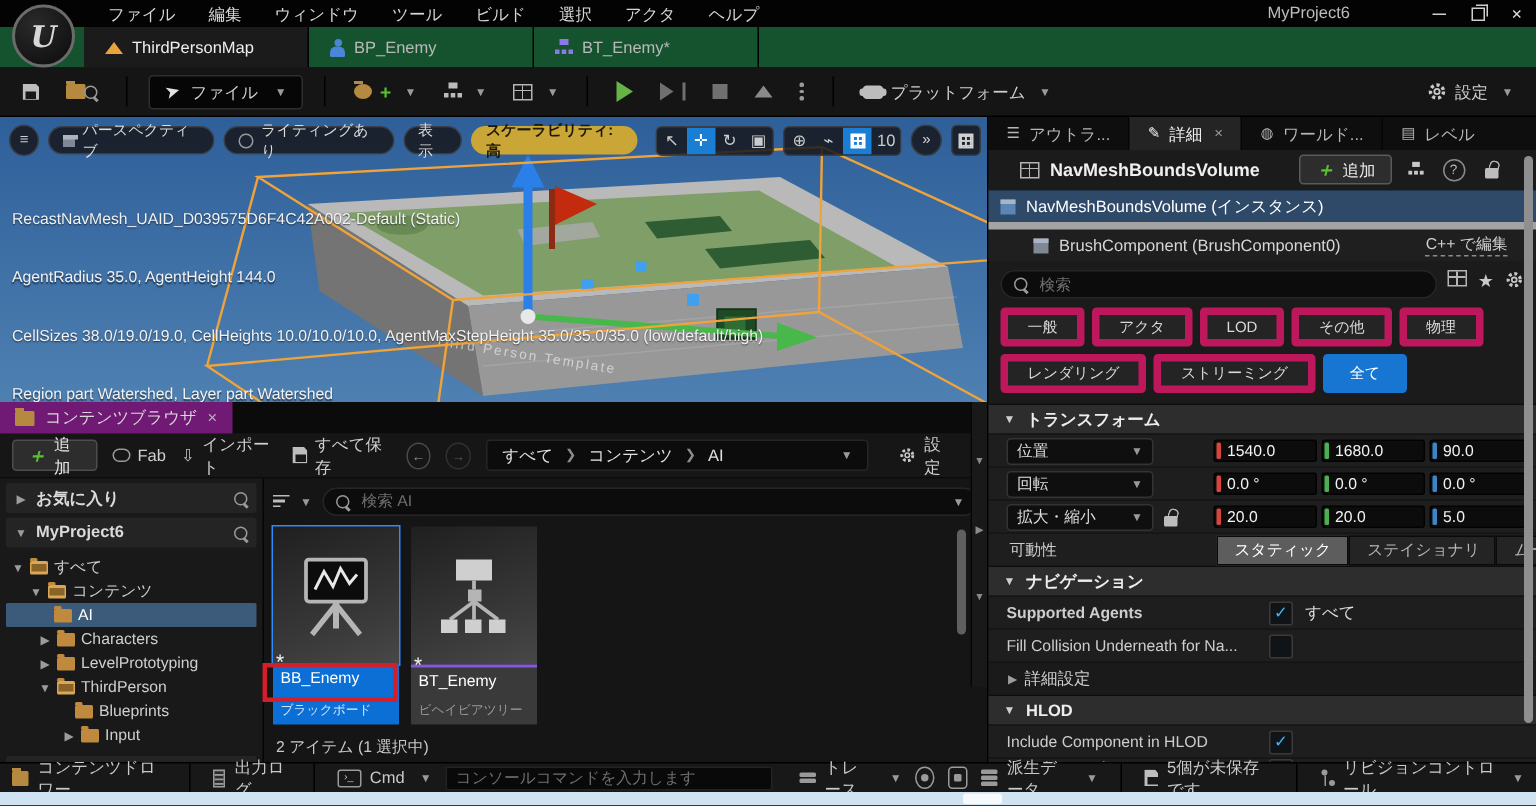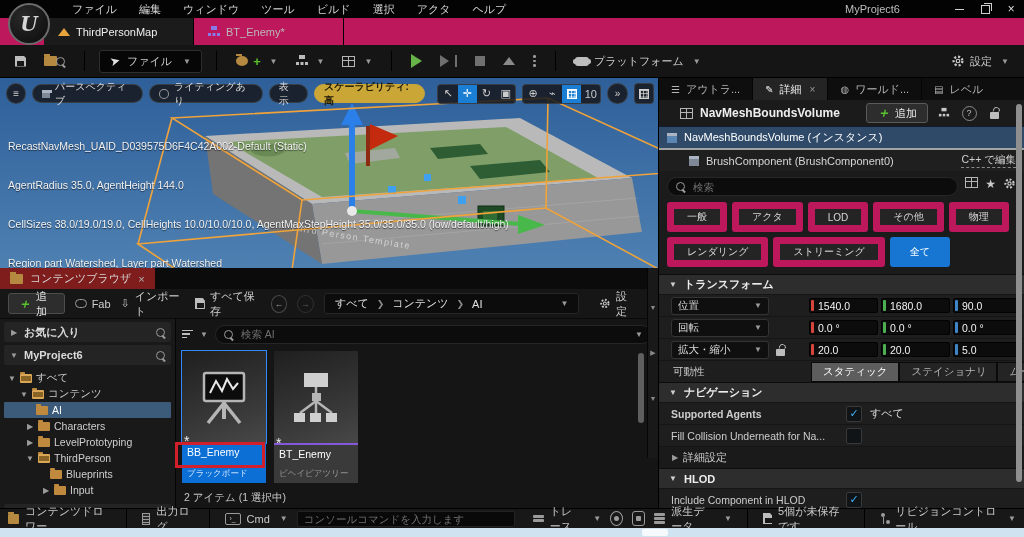--- a/index.html
+++ b/index.html
@@ -22,21 +22,21 @@
   .i-restore{width:7px;height:7px;border:1px solid #cfcfcf;position:relative;display:inline-block;}
   .i-restore:before{content:"";position:absolute;left:2px;top:-3px;width:7px;height:7px;border:1px solid #cfcfcf;border-left:none;border-bottom:none;}
   .i-close{font-size:12px;color:#dedede;}
 
   
   #ue-logo{left:8px;top:3px;width:38px;height:38px;border-radius:50%;background:radial-gradient(circle at 35% 30%,#2a2a2a,#0b0b0b);
      border:2px solid #6b6b6b;display:flex;align-items:center;justify-content:center;z-index:5;}
   #ue-logo span{font-family:"DejaVu Serif",serif;font-size:20px;font-style:italic;color:#d7d7d7;font-weight:bold;}
 
   
-  #tabbar{left:0;top:18px;width:1024px;height:27px;background:#be185d;display:flex;align-items:stretch;padding-left:44px;box-sizing:border-box;}
+  #tabbar{left:0;top:18px;width:1024px;height:27px;background:#14532d;display:flex;align-items:stretch;padding-left:56px;box-sizing:border-box;}
   .atab{display:flex;align-items:center;gap:6px;padding:0 14px;min-width:150px;box-sizing:border-box;color:#b9b9b9;border-right:1px solid #000;}
   .atab.active{background:#1b1b1b;color:#efefef;}
   .i-map{width:0;height:0;border-left:6px solid transparent;border-right:6px solid transparent;border-bottom:8px solid #e8a33d;position:relative;display:inline-block;}
   .i-person{width:10px;height:12px;position:relative;display:inline-block;}
   .i-person:before{content:"";position:absolute;left:2.5px;top:0;width:5px;height:5px;border-radius:50%;background:#4a86d8;}
   .i-person:after{content:"";position:absolute;left:0;top:5.5px;width:10px;height:6.5px;border-radius:4px 4px 1px 1px;background:#4a86d8;}
   .i-btree{width:12px;height:12px;position:relative;display:inline-block;}
   .i-btree:before{content:"";position:absolute;left:3px;top:0;width:6px;height:4px;background:#8a7ae8;}
   .i-btree:after{content:"";position:absolute;left:0;top:7px;width:3px;height:3px;background:#8a7ae8;box-shadow:4.5px 0 #8a7ae8,9px 0 #8a7ae8;}
 
@@ -69,21 +69,21 @@
   .i-grid{width:10px;height:10px;display:inline-block;background:
      linear-gradient(#cfcfcf 1px,transparent 1px),linear-gradient(90deg,#cfcfcf 1px,transparent 1px);
      background-size:3.3px 3.3px;border:1px solid #cfcfcf;box-sizing:border-box;}
   .tool-btn.active .i-grid{border-color:#fff;background:
      linear-gradient(#fff 1px,transparent 1px),linear-gradient(90deg,#fff 1px,transparent 1px);background-size:3.3px 3.3px;}
   #vp-debug{position:absolute;left:8px;top:36px;z-index:2;color:#f2f2f2;font-size:10.5px;line-height:13px;text-shadow:0 1px 1px rgba(0,0,0,.6);white-space:pre;}
 
   
   #cbrowser{left:0;top:268px;width:658px;height:240px;background:#161616;}
   #cb-tabstrip{height:21px;background:#0b0b0b;display:flex;}
-  #cb-tab{background:#7f1d1d;display:flex;align-items:center;gap:7px;padding:0 10px;color:#d8d8d8;}
+  #cb-tab{background:#701a75;display:flex;align-items:center;gap:7px;padding:0 10px;color:#d8d8d8;}
   #cb-toolbar{height:29px;display:flex;align-items:center;gap:10px;padding:0 8px;background:#161616;border-bottom:1px solid #0a0a0a;}
   #cb-add{background:#2d2d2d;border:1px solid #4d4d4d;border-radius:3px;height:19px;display:flex;align-items:center;gap:5px;padding:0 9px;color:#e4e4e4;}
   .cb-act{display:flex;align-items:center;gap:5px;color:#cfcfcf;}
   .nav-circle{width:16px;height:16px;border-radius:50%;border:1px solid #4a4a4a;color:#9a9a9a;display:flex;align-items:center;justify-content:center;font-size:9px;}
   #cb-crumb{background:#0c0c0c;border:1px solid #262626;border-radius:3px;height:19px;display:flex;align-items:center;gap:8px;padding:0 10px;width:255px;color:#e0e0e0;}
   .crumb-sep{color:#8b8b8b;font-size:9px;}
   #cb-body{display:flex;height:190px;}
   #cb-left{width:176px;background:#191919;border-right:1px solid #050505;padding:3px 4px;box-sizing:border-box;}
   .cb-hdr{height:20px;background:#242424;border-radius:2px;display:flex;align-items:center;gap:6px;padding:0 6px;color:#dadada;margin-bottom:3px;font-weight:bold;}
   .tree{padding:2px 0;}
@@ -128,29 +128,29 @@
   .dtab.active{background:#242424;color:#f0f0f0;}
   .dtab .x{color:#9a9a9a;font-size:10px;margin-left:2px;}
   #dt-header{height:26px;display:flex;align-items:center;gap:7px;padding:0 21px;background:#1b1b1b;}
   #dt-title{font-weight:bold;color:#efefef;font-size:12px;}
   #dt-addbtn{margin-left:auto;background:#2d2d2d;border:1px solid #5a5a5a;border-radius:3px;height:18px;display:flex;align-items:center;gap:5px;padding:0 10px;color:#e8e8e8;}
   .mini-ic{width:18px;height:16px;display:flex;align-items:center;justify-content:center;color:#c0c0c0;font-size:10px;}
   .i-qm{width:13px;height:13px;border:1px solid #8a8a8a;border-radius:50%;font-size:9px;display:flex;align-items:center;justify-content:center;color:#bdbdbd;}
   .i-lock{width:9px;height:7px;background:#bdbdbd;border-radius:1px;position:relative;display:inline-block;margin-top:5px;}
   .i-lock:before{content:"";position:absolute;left:3px;top:-5px;width:5px;height:5px;border:1.5px solid #bdbdbd;border-bottom:none;border-radius:4px 4px 0 0;transform:rotate(18deg);}
   #dt-instance{height:21px;background:#2e4a68;display:flex;align-items:center;gap:7px;padding:0 8px;color:#fff;border-top:1px solid #101c2b;}
-  #dt-component{height:21px;background:#1f1f1f;display:flex;align-items:center;gap:7px;padding:0 8px 0 30px;color:#d6d6d6;border-top:2px solid #a3a3a3;}
+  #dt-component{height:21px;background:#1f1f1f;display:flex;align-items:center;gap:7px;padding:0 19px 0 30px;color:#d6d6d6;border-top:5px solid #a3a3a3;}
   .i-cube{width:10px;height:10px;background:#7e8896;position:relative;display:inline-block;}
   .i-cube:before{content:"";position:absolute;left:0;top:0;width:10px;height:3px;background:#aab4c2;}
   #cpp-link{margin-left:auto;color:#d0d0d0;border-bottom:1px dashed #8a8a8a;font-size:10.5px;}
   #dt-searchrow{display:flex;align-items:flex-start;gap:7px;padding:6px 8px 4px 8px;}
   .i-viewgrid{width:11px;height:9px;border:1px solid #b5b5b5;display:inline-block;background:linear-gradient(#b5b5b5 1px,transparent 1px) 0 3px/100% 3px no-repeat, linear-gradient(90deg,transparent 5px,#b5b5b5 5px,#b5b5b5 6px,transparent 6px);}
   .i-star{color:#c9c9c9;font-size:12px;}
   .chips{display:flex;flex-wrap:wrap;gap:5px;padding:2px 8px 7px 8px;}
-  .chip{height:16px;display:flex;align-items:center;padding:0 13px;background:#242424;border:7px solid #be185d;border-radius:3px;color:#d9d9d9;font-size:10px;}
+  .chip{height:16px;display:flex;align-items:center;padding:0 13px;background:#242424;border:5px solid #be185d;border-radius:3px;color:#d9d9d9;font-size:10px;}
   .chip.on{background:#1676d2;border-color:#1676d2;color:#fff;}
   .sect{height:19px;background:#2d2d2d;display:flex;align-items:center;gap:7px;padding:0 10px;color:#ededed;font-weight:bold;font-size:11px;border-top:1px solid #0d0d0d;}
   .sect .arr{color:#cfcfcf;}
   .prow{min-height:21px;background:#1e1e1e;border-top:1px solid #151515;display:flex;align-items:center;padding-left:12px;}
   .plabel{width:138px;display:flex;align-items:center;gap:7px;color:#cdcdcd;font-size:10.5px;flex:0 0 138px;}
   .ddpill{width:84px;height:16px;background:#0f0f0f;border:1px solid #333;border-radius:3px;display:flex;align-items:center;justify-content:space-between;padding:0 6px;color:#dedede;}
   .vfields{display:flex;gap:3px;align-items:center;}
   .vfield{width:69px;height:15px;background:#0c0c0c;border:1px solid #020202;border-radius:2px;position:relative;display:flex;align-items:center;padding-left:8px;color:#f2f2f2;font-size:10.5px;box-sizing:border-box;}
   .vfield:before{content:"";position:absolute;left:1px;top:1px;bottom:1px;width:3px;border-radius:1px;}
   .vfield.vx:before{background:#d6453c;}
@@ -211,20 +211,24 @@
 </div>
 
 <div id="ue-logo" class="abs">
     <span>U</span>
   </div>
 
 <div id="tabbar" class="abs">
   <div class="atab active">
     <i class="i-map"></i>
     <span>ThirdPersonMap</span>
+  </div>
+  <div class="atab">
+    <i class="i-person"></i>
+    <span>BP_Enemy</span>
   </div>
   <div class="atab">
     <i class="i-btree"></i>
     <span>BT_Enemy*</span>
   </div>
 </div>
 
 <div id="main-toolbar" class="abs">
   <span class="tbtn">
       <i class="i-floppy"></i>

